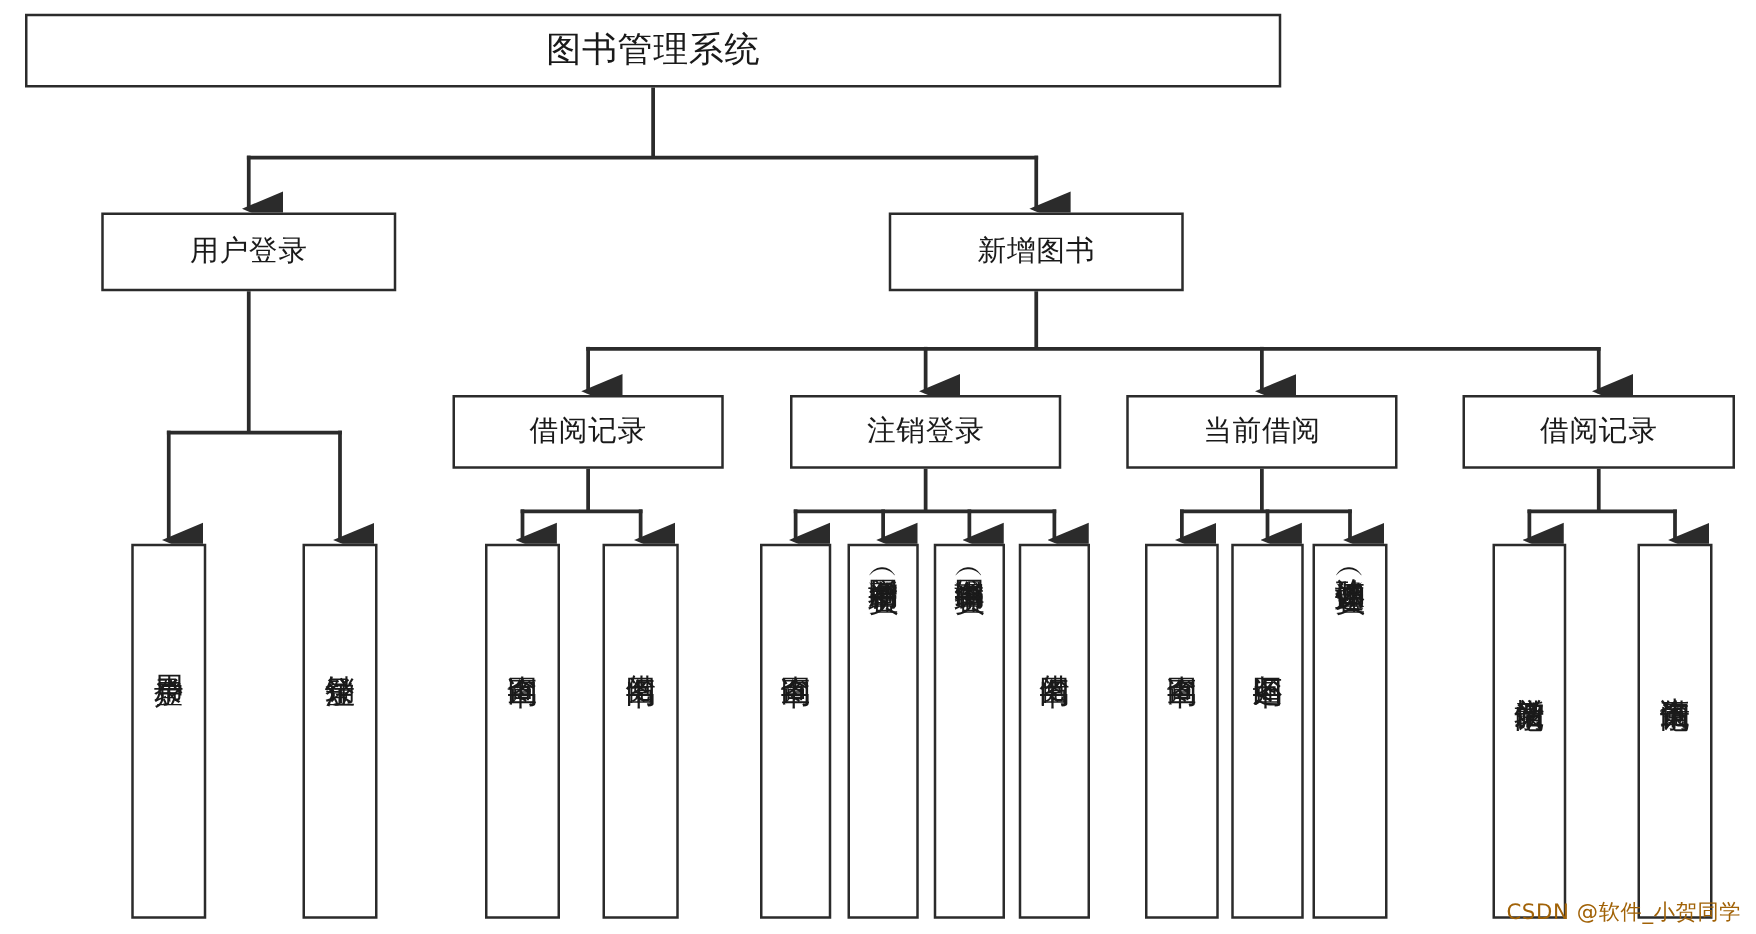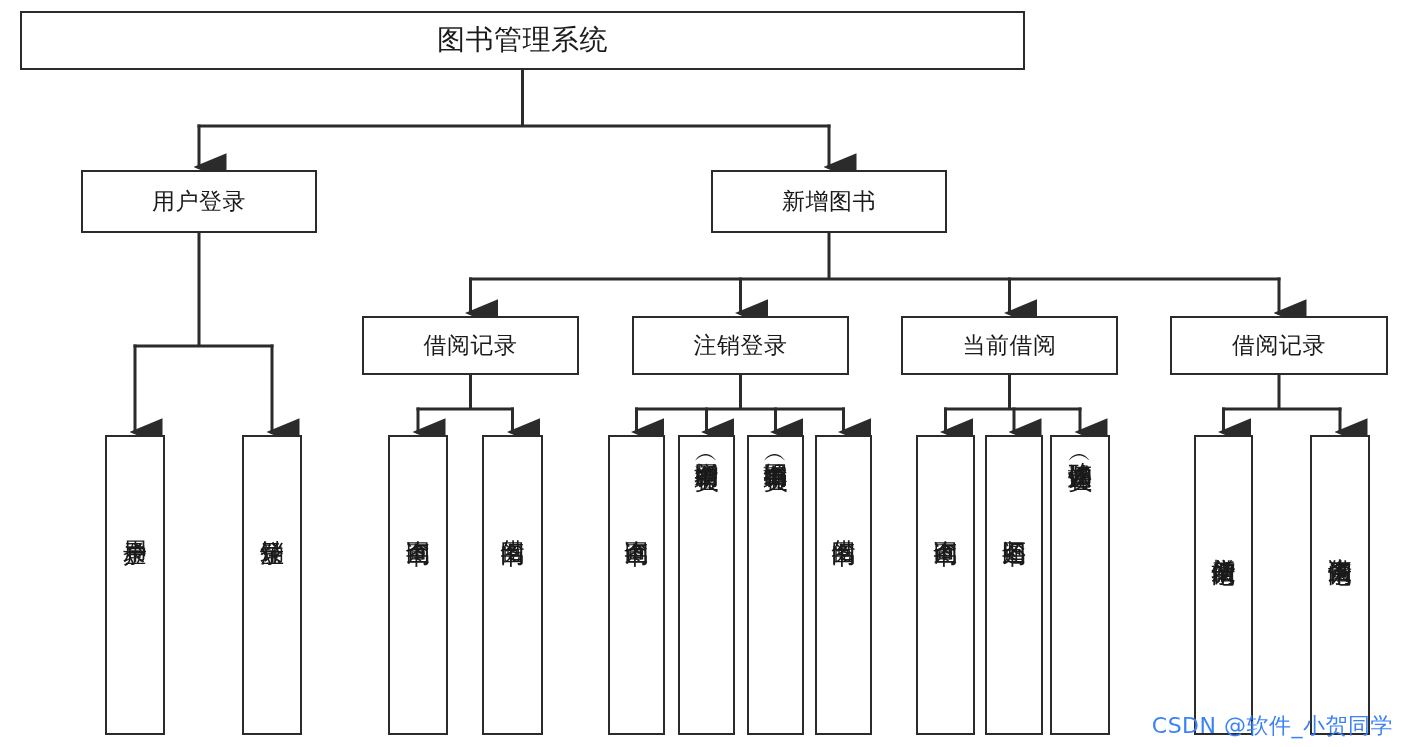--- a/index.html
+++ b/index.html
@@ -61,22 +61,22 @@
   .node-box.vert.mid .node-label {
     margin-top: 78px;
   }
   .node-box.vert.midshort .node-label {
     margin-top: 96px;
   }
   #watermark {
     position: absolute;
     right: 12px;
     bottom: 6px;
-    font-size: 22px;
-    color: #3b82f6;
+    font-size: 17px;
+    color: #a16207;
     letter-spacing: 0.5px;
     user-select: none;
   }
 </style>
 </head>
 <body>
 
 <div id="diagram-root">
 
   <svg id="diagram-svg" viewBox="0 0 1405 747">

